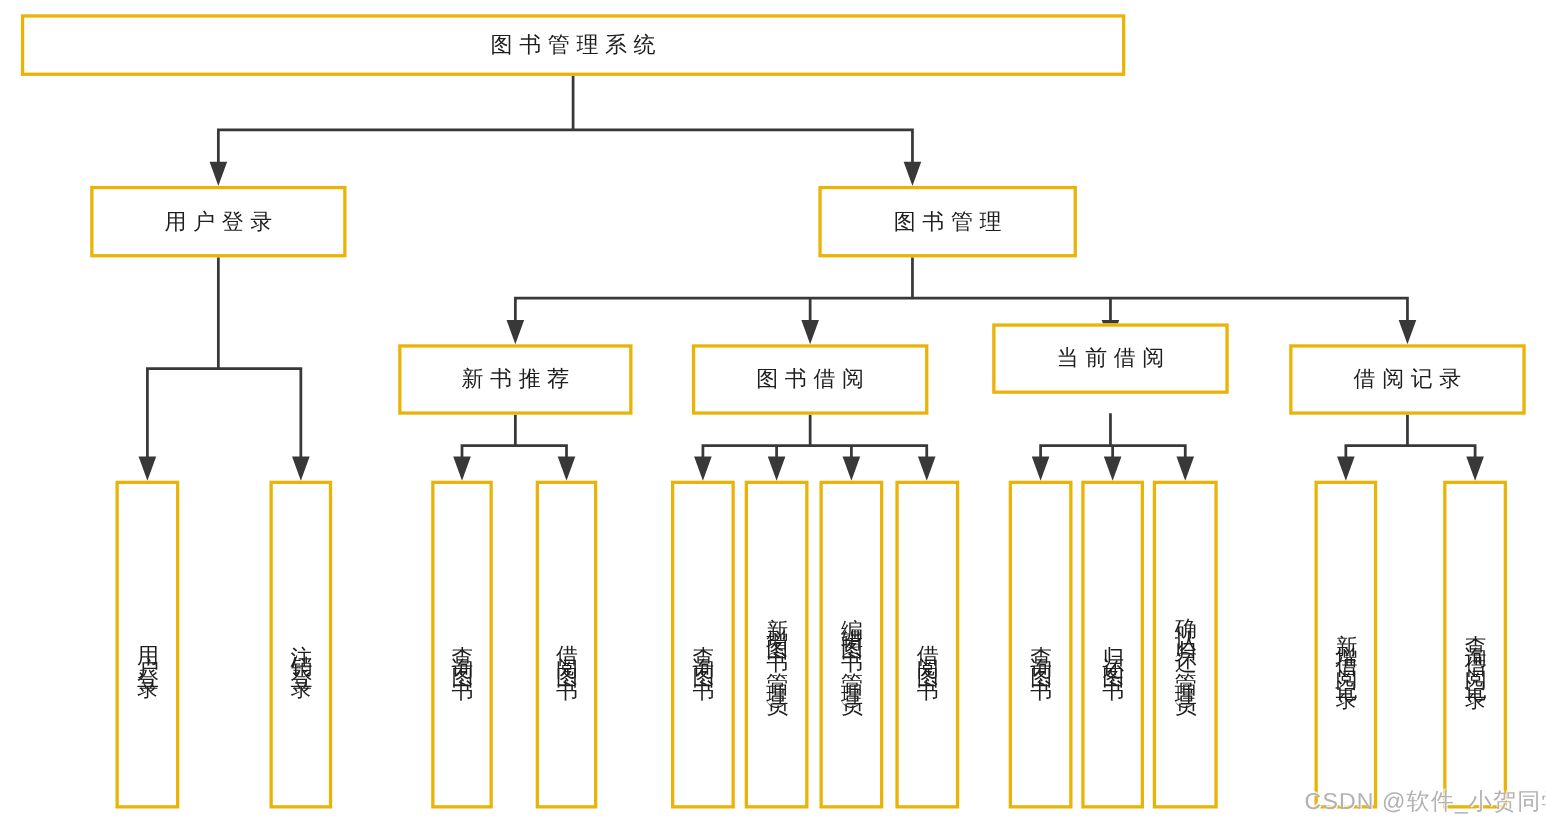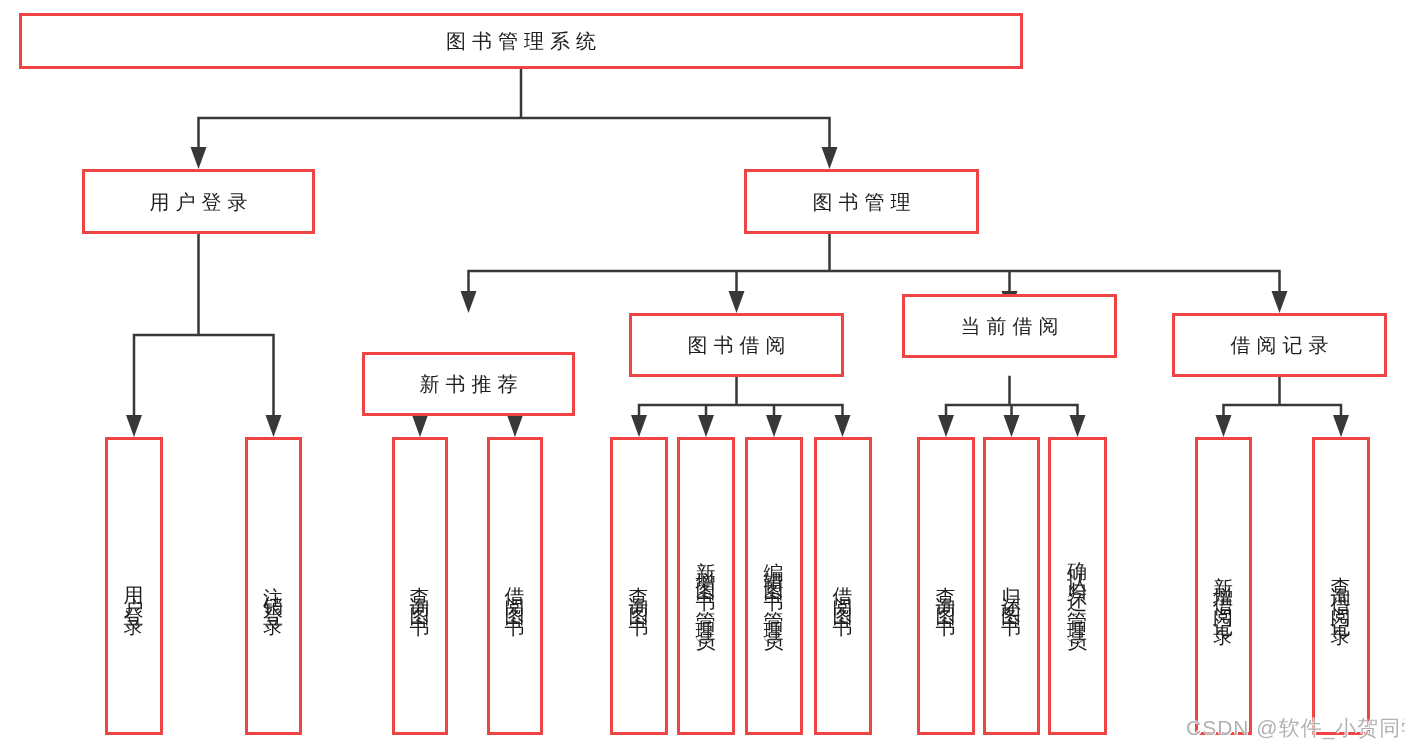--- a/index.html
+++ b/index.html
@@ -13,21 +13,21 @@
     overflow: hidden;
   }
   #connectors {
     position: absolute;
     left: 0; top: 0;
     z-index: 0;
   }
   .hnode, .vnode {
     position: absolute;
     box-sizing: border-box;
-    border: 3px solid #ef4444;
+    border: 3px solid #eab308;
     background: #ffffff;
     display: flex;
     align-items: center;
     justify-content: center;
     z-index: 1;
   }
   .hlabel {
     font-size: 20px;
     letter-spacing: 6px;
     margin-right: -6px;
@@ -104,21 +104,21 @@
     <span class="hlabel">图书管理系统</span>
   </div>
 
   <div class="hnode" style="left:82px; top:169px; width:233px; height:65px;">
     <span class="hlabel">用户登录</span>
   </div>
   <div class="hnode" style="left:712px; top:169px; width:235px; height:65px;margin-left:32px;">
     <span class="hlabel">图书管理</span>
   </div>
 
-  <div class="hnode" style="left:362px; top:313px; width:213px; height:64px;margin-top:39px;">
+  <div class="hnode" style="left:362px; top:313px; width:213px; height:64px;">
     <span class="hlabel">新书推荐</span>
   </div>
   <div class="hnode" style="left:629px; top:313px; width:215px; height:64px;">
     <span class="hlabel">图书借阅</span>
   </div>
   <div class="hnode" style="left:902px; top:294px; width:215px; height:64px;">
     <span class="hlabel">当前借阅</span>
   </div>
   <div class="hnode" style="left:1172px; top:313px; width:215px; height:64px;">
     <span class="hlabel">借阅记录</span>

